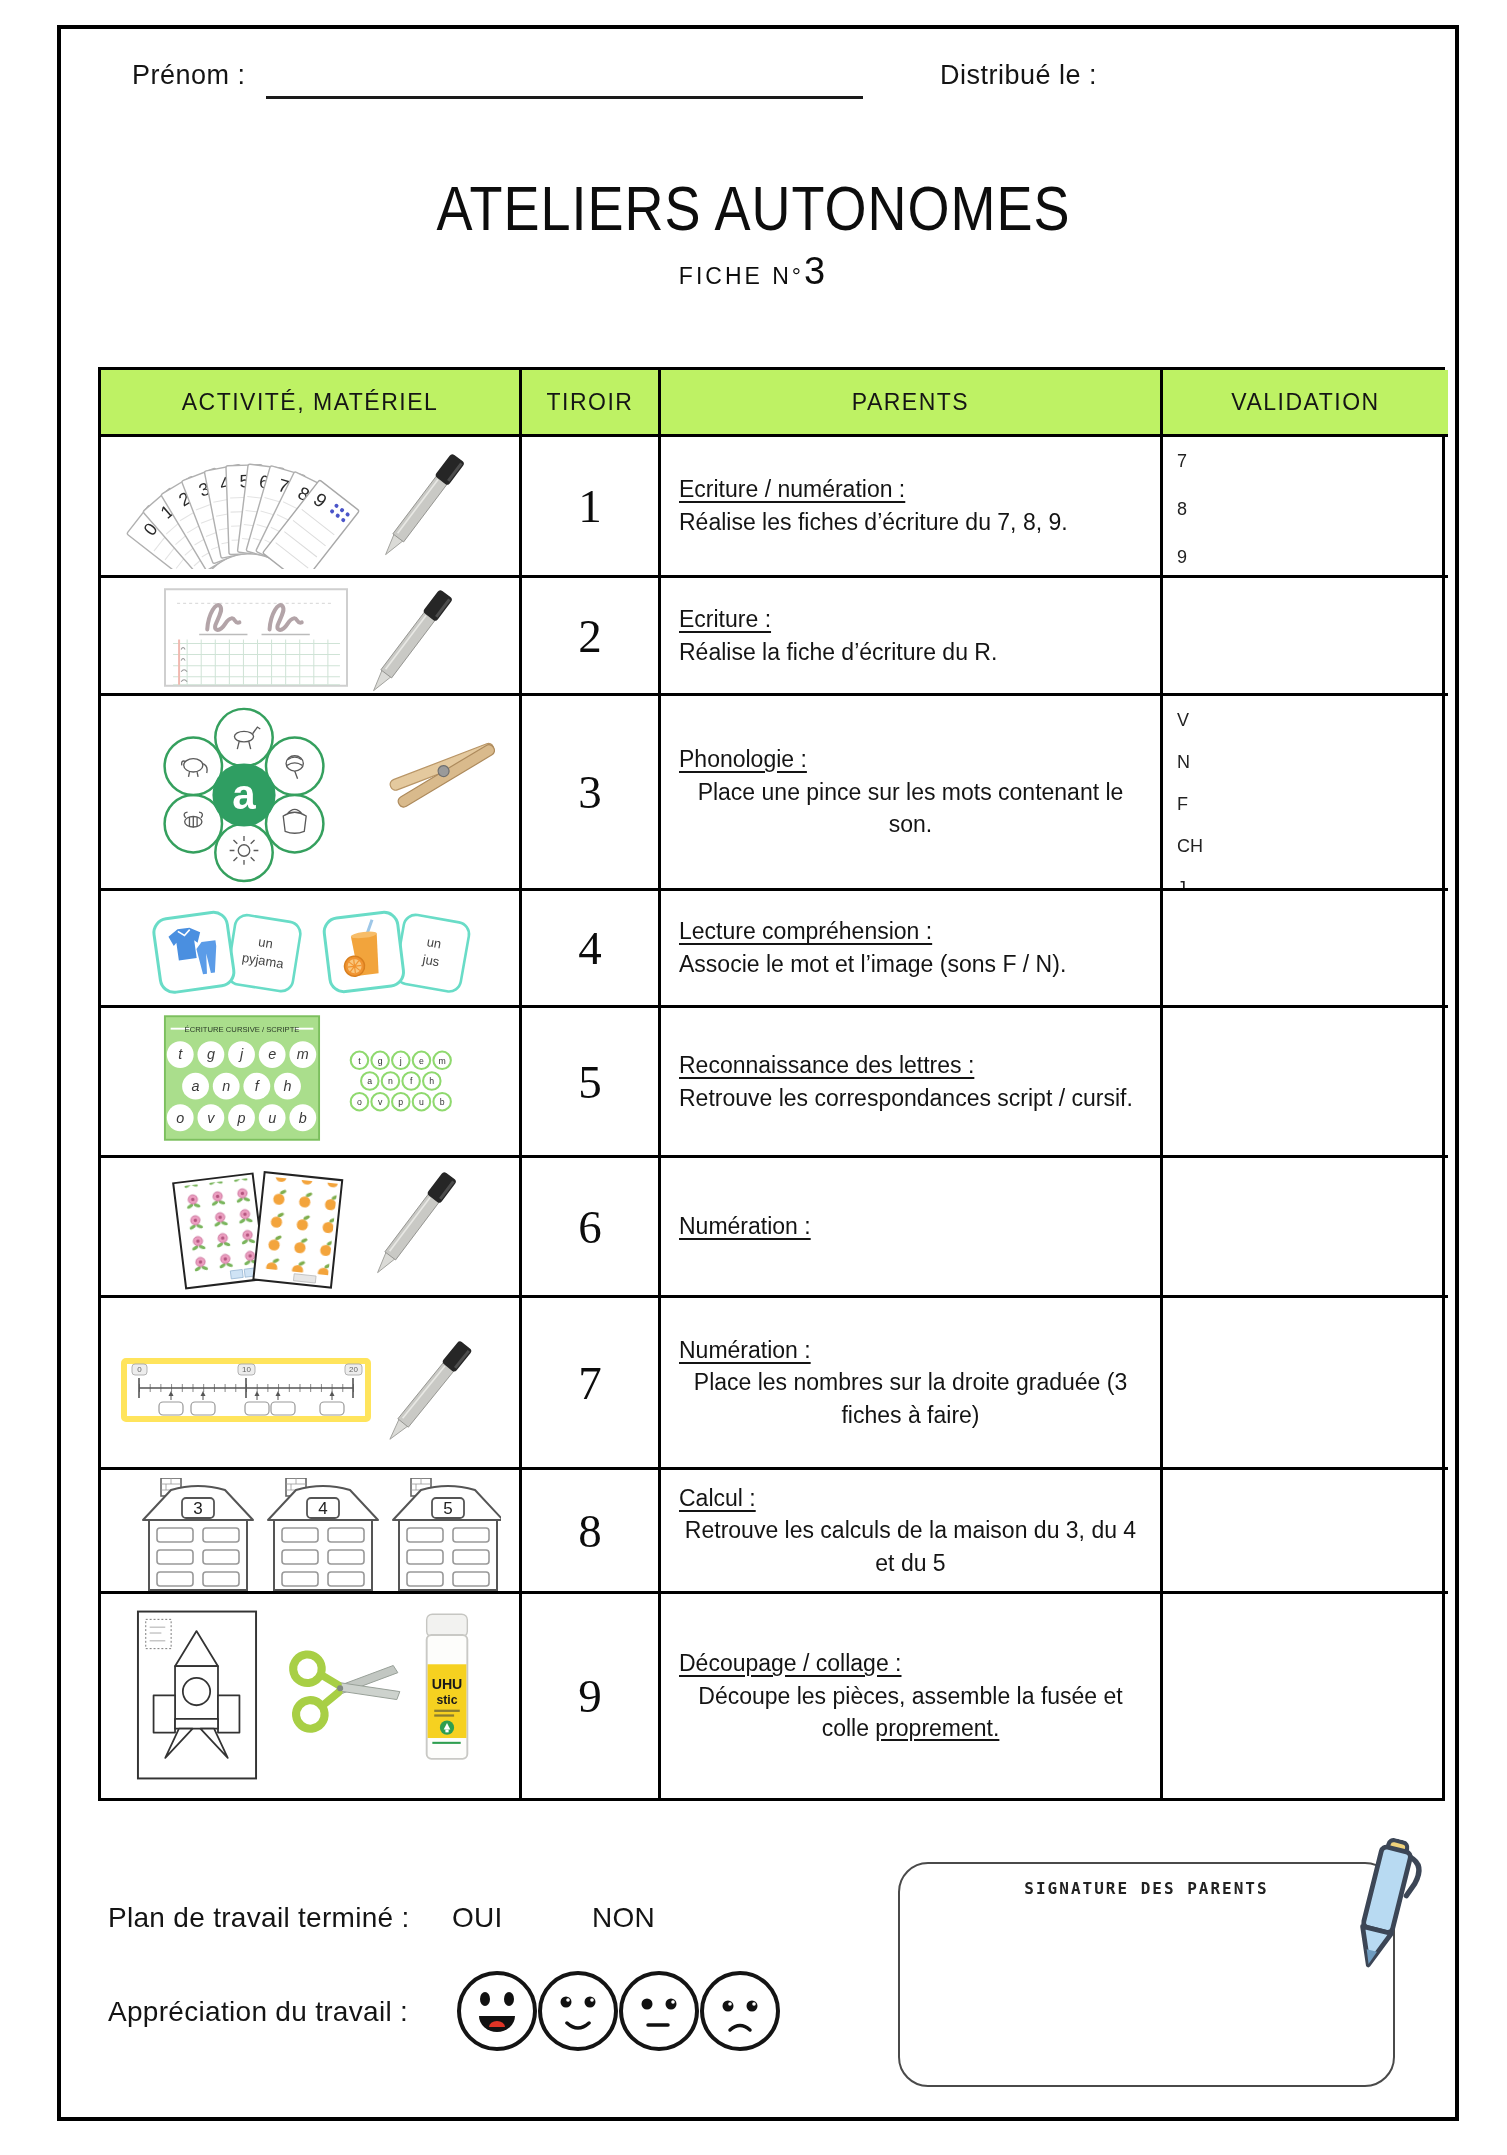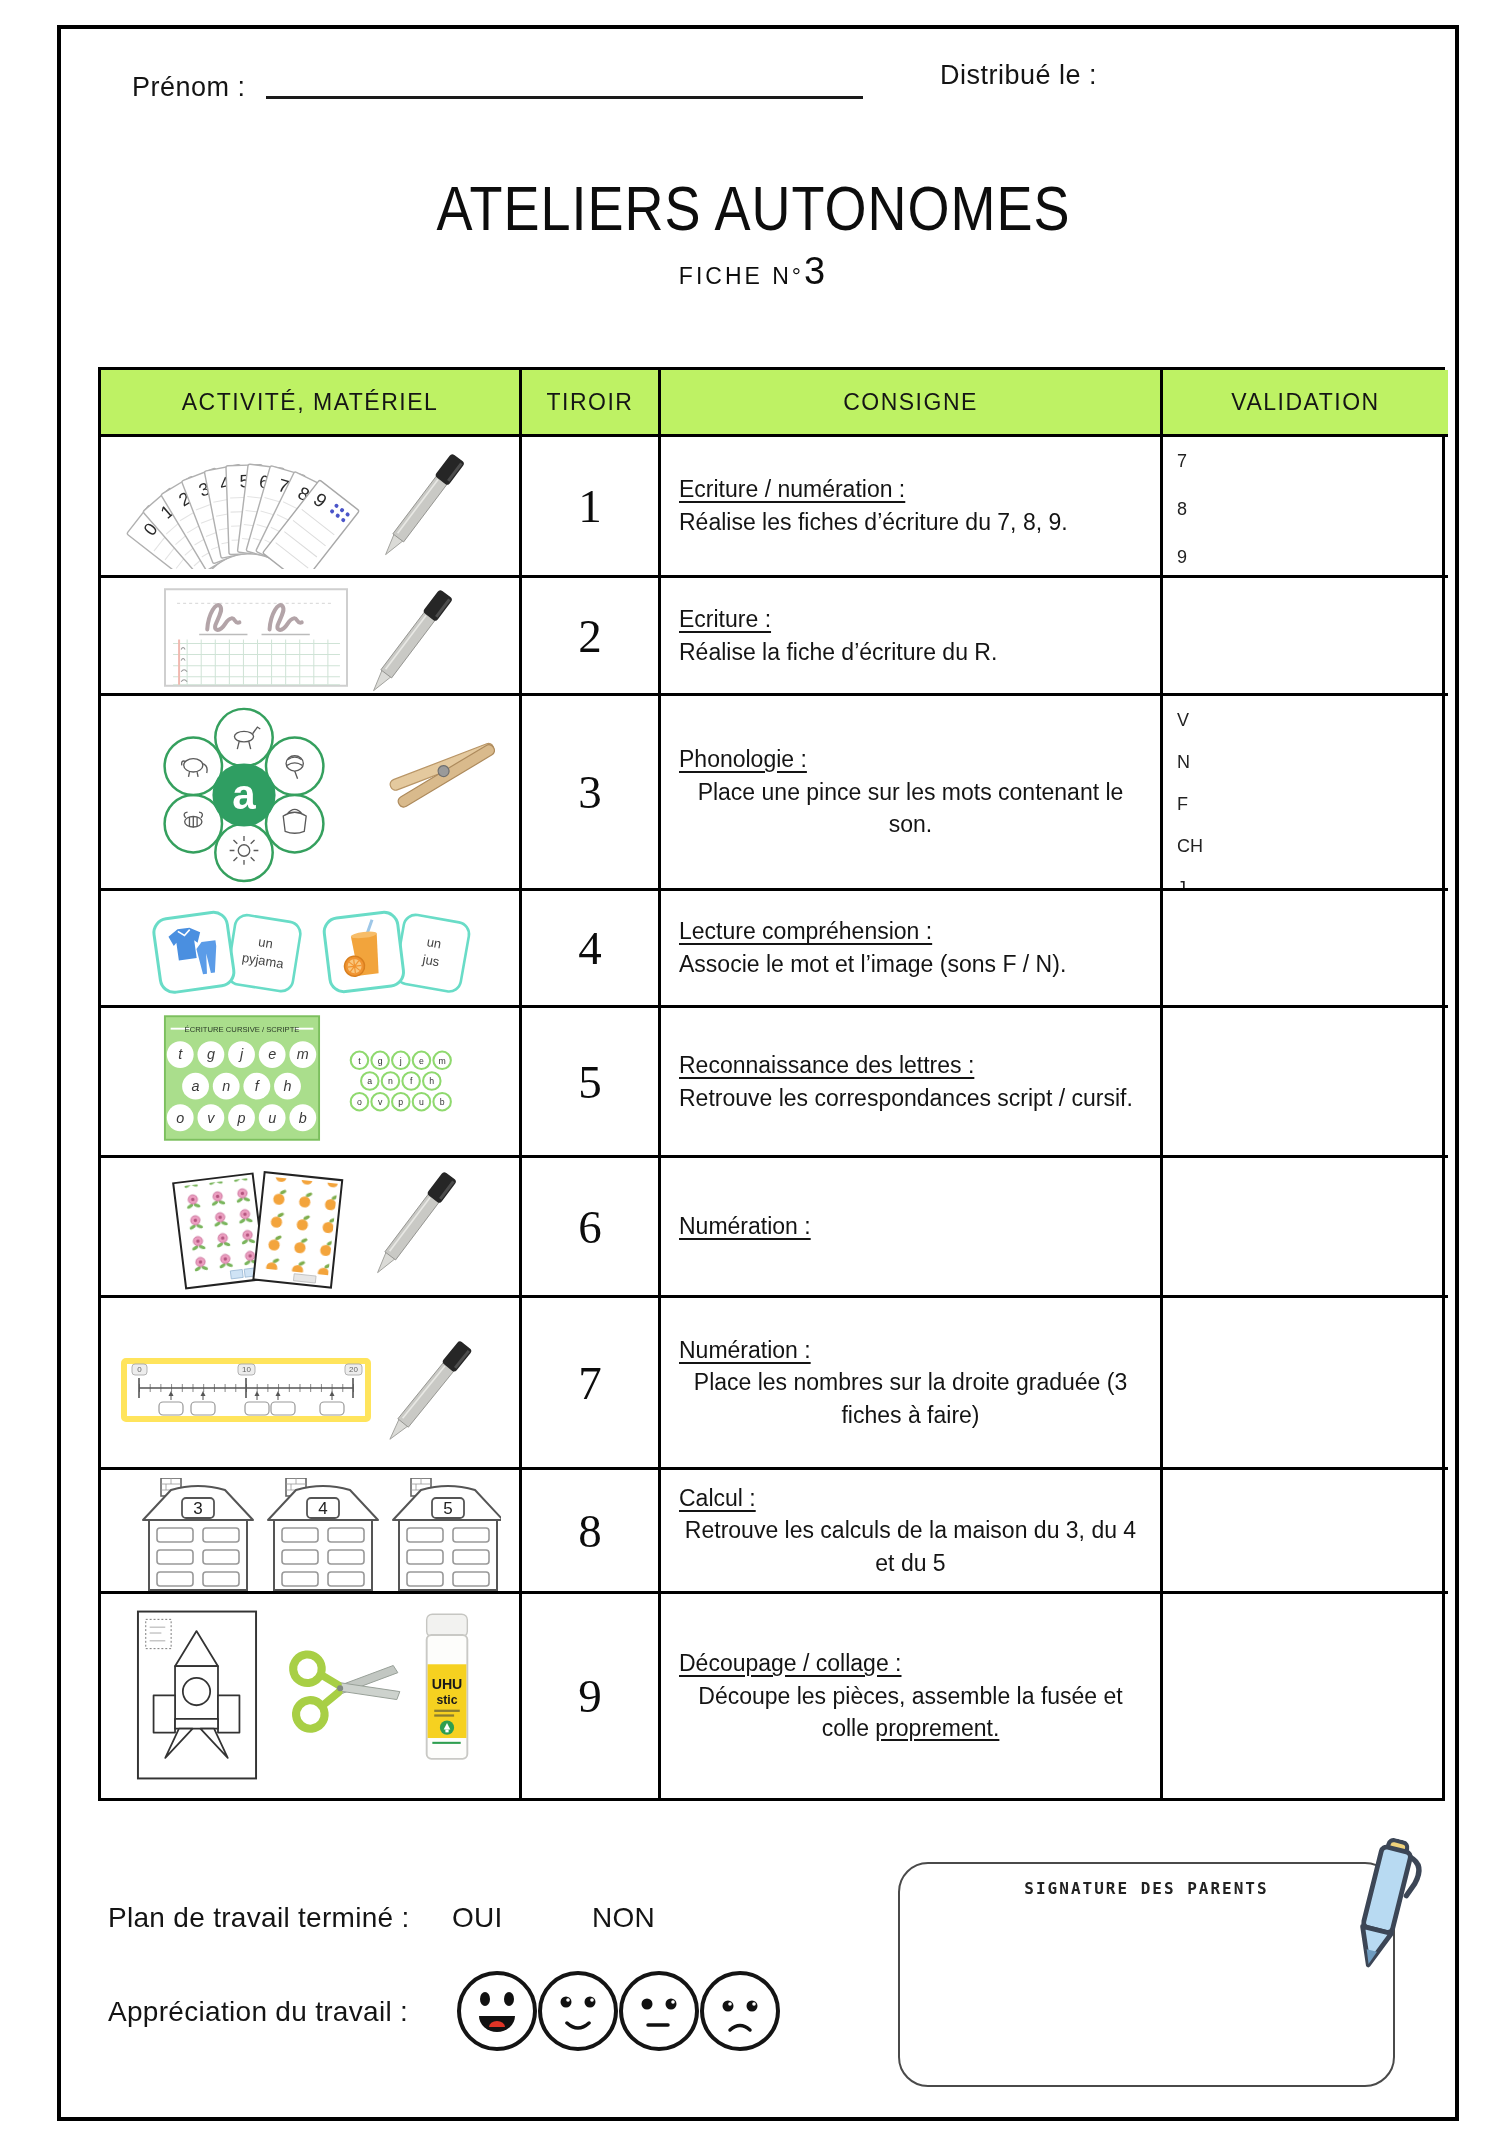--- a/index.html
+++ b/index.html
@@ -83,36 +83,36 @@
     </pattern>
     <pattern id="tk" width="10.7" height="16" patternUnits="userSpaceOnUse" patternTransform="translate(18 22)">
       <line x1="0" y1="4" x2="0" y2="12" stroke="#555" stroke-width="1.4"></line>
     </pattern>
   </defs>
 </svg>
 
 <div class="page">
   <div class="frame"></div>
 
-  <div class="abs hdr-label" style="left:132px;top:72px;">Prénom :</div>
+  <div class="abs hdr-label" style="left:132px;top:60px;">Prénom :</div>
   <div class="abs fill-line" style="left:266px;top:64px;width:597px;height:32px;"></div>
   <div class="abs hdr-label" style="left:940px;top:60px;text-align:right;">Distribué le :</div>
 
   <div class="abs title-wrap">
     <span class="title">ATELIERS AUTONOMES</span>
   </div>
   <div class="abs subtitle-wrap">
     <span class="subtitle-prefix">FICHE N°</span><span class="subtitle-number">3</span>
   </div>
 
   <div class="tbl">
 
     <div class="cell th">ACTIVITÉ, MATÉRIEL</div>
     <div class="cell th">TIROIR</div>
-    <div class="cell th">CONSIGNE</div>
+    <div class="cell th">PARENTS</div>
     <div class="cell th lc">VALIDATION</div>
 
     <div class="cell">
       <svg class="abs" style="left:22px;top:8px" width="252" height="124" viewBox="0 0 250 123">
         <g transform="rotate(-52 125 160)">
             <rect x="107" y="20" width="36" height="88" rx="2" fill="#fff" stroke="#b0b0b0" stroke-width="1.4"></rect>
             <path d="M110 52 H140 M110 66 H140 M110 80 H140 M110 94 H140" stroke="#e3e3e3" stroke-width="1"></path>
             <text x="125" y="42" font-size="18" text-anchor="middle" fill="#2a2a2a">0</text>
           </g>
         <g transform="rotate(-41 125 160)">

